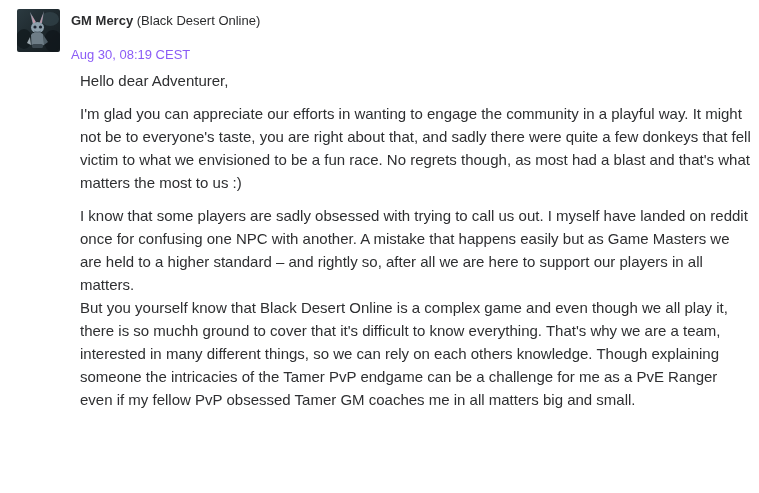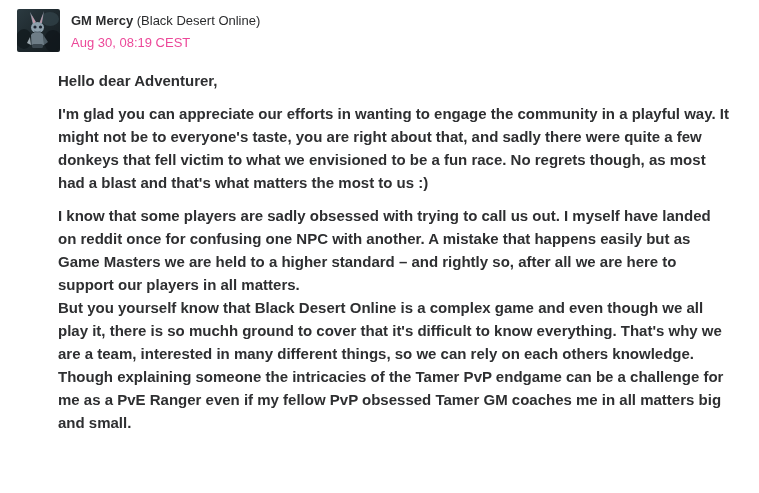--- a/index.html
+++ b/index.html
@@ -32,34 +32,33 @@
   }
   .author-line {
     font-size: 13px;
     color: #2b2c2e;
     line-height: 19px;
     white-space: nowrap;
   }
   .author-name { font-weight: bold; }
   .author-org { font-weight: normal; }
   .timestamp {
-    margin-top: 4px;
+    margin-top: 16px;
     font-size: 13px;
-    color: #ec4899;
+    color: #8b5cf6;
     line-height: 17px;
   }
   .post-body {
     position: absolute;
-    left: 58px;
+    left: 80px;
     top: 69px;
     width: 672px;
     font-size: 15px;
     color: #2e2f31;
     line-height: 23px;
-    font-weight: bold;
   }
   .post-body p {
     margin: 0 0 10px 0;
     white-space: pre-line;
   }
   .post-body p:last-child { margin-bottom: 0; }
 </style>
 </head>
 <body>
 

